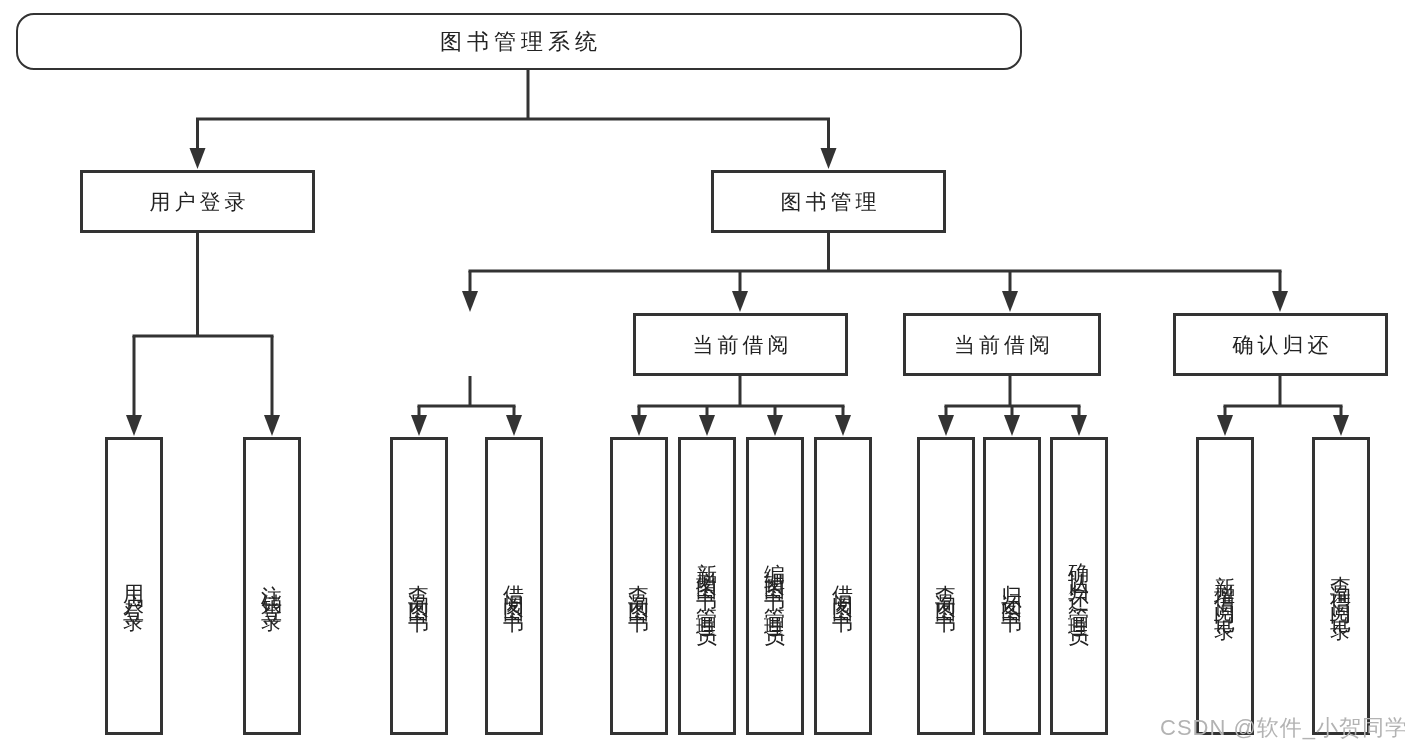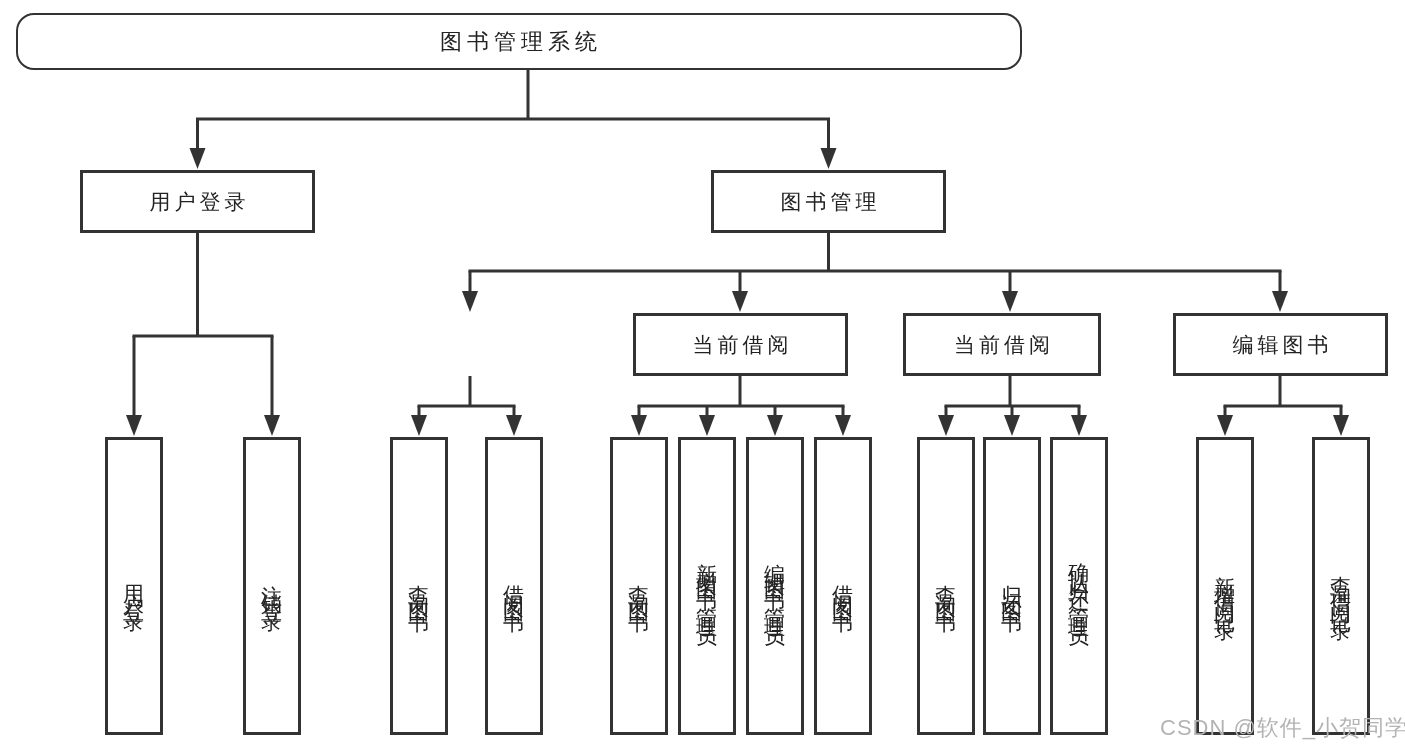--- a/index.html
+++ b/index.html
@@ -146,21 +146,21 @@
     <span class="hlabel">图书管理</span>
   </div>
 
   <div class="node" style="left:633px;top:313px;width:215px;height:63px">
     <span class="hlabel">当前借阅</span>
   </div>
   <div class="node" style="left:903px;top:313px;width:198px;height:63px">
     <span class="hlabel">当前借阅</span>
   </div>
   <div class="node" style="left:1173px;top:313px;width:215px;height:63px">
-    <span class="hlabel">编辑图书</span>
+    <span class="hlabel">确认归还</span>
   </div>
 
   <div class="node leaf" style="left:105px;top:437px;width:58px;height:298px">
     <span class="vlabel">用户登录</span>
   </div>
   <div class="node leaf" style="left:243px;top:437px;width:58px;height:298px">
     <span class="vlabel">注销登录</span>
   </div>
 
   <div class="node leaf" style="left:390px;top:437px;width:58px;height:298px">

